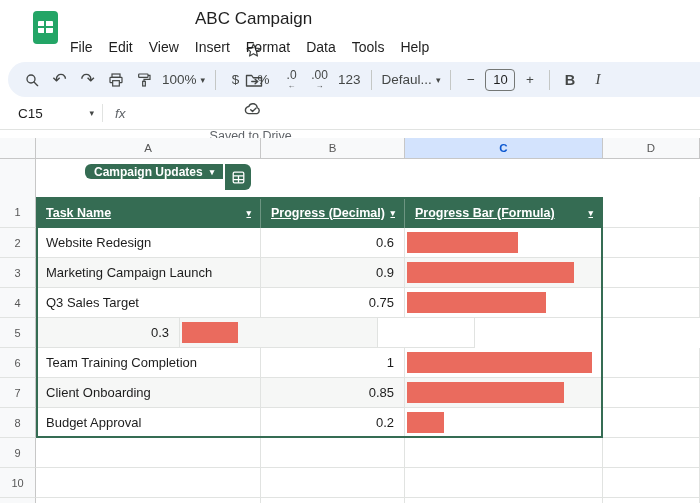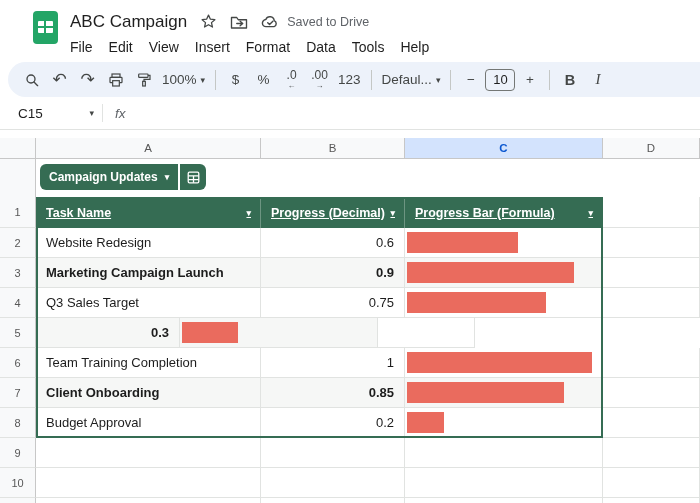--- a/index.html
+++ b/index.html
@@ -16,21 +16,21 @@
   html,body{width:700px;height:503px;overflow:hidden;background:#fff;
     font-family:"Liberation Sans", sans-serif;color:#1f1f1f;}
 
   
   .titlebar{display:flex;align-items:flex-start;padding:9px 0 0 33px;height:56px;}
   .sheets-icon{width:25px;height:33px;background:var(--sheets-green);border-radius:4px;position:relative;margin-top:2px;}
   .sheets-glyph{position:absolute;left:5px;top:10px;width:15px;height:12px;background:#fff;border-radius:1px;}
   .sheets-glyph::before{content:"";position:absolute;left:0;right:0;top:5px;height:2px;background:var(--sheets-green);}
   .sheets-glyph::after{content:"";position:absolute;top:0;bottom:0;left:6px;width:2px;background:var(--sheets-green);}
   .title-block{margin-left:12px;}
-  .title-row{display:flex;align-items:center;gap:13px;height:25px;}
+  .title-row{display:flex;align-items:center;gap:13px;height:25px;flex-direction:column;}
   .doc-title{font-size:17px;}
   .ticon{display:flex;align-items:center;color:#444746;}
   .saved{font-size:12.5px;color:#5f6368;margin-left:-6px;}
   .menubar{display:flex;margin-top:3px;margin-left:-8px;font-size:14px;}
   .menu-item{padding:2px 8px;border-radius:4px;cursor:default;}
 
   
   .toolbar{margin:6px 0 0 8px;height:35px;width:calc(100% - 8px);background:#edf2fa;
     border-radius:18px 0 0 18px;display:flex;align-items:center;padding:0 4px 0 10px;gap:1px;}
   .tbtn{height:26px;min-width:27px;display:flex;align-items:center;justify-content:center;
@@ -64,39 +64,39 @@
   .gridbody{display:flex;}
   .rowhdrs{width:36px;}
   .rowhdr{border-right:1px solid var(--hdr-border);border-bottom:1px solid var(--gridline);background:#f8f9fa;
     display:flex;align-items:center;justify-content:center;font-size:11px;color:#575757;height:30px;}
   .rowhdr.bandcell{height:38px;border-bottom:none;}
   .rowhdr.r1{height:31px;}
 
   .cellsarea{position:relative;width:664px;}
   .band{height:38px;background:#fff;position:relative;}
   .chip{position:absolute;left:4px;top:5px;display:flex;gap:2px;}
-  .chip-main{background:var(--green);color:#fff;font-size:12px;font-weight:700;height:26px;
-    display:flex;align-items:center;gap:7px;padding:0 9px;border-radius:6px 0 0 6px;}
+  .chip-main{background:var(--green);color:#fff;font-size:12px;font-weight:700;height:15px;
+    display:flex;align-items:center;gap:7px;padding:0 9px;border-radius:6px 0 0 6px;margin-left:45px;}
   .chip-main .caret{color:#fff;}
   .chip-icon{width:26px;height:26px;background:var(--green);border-radius:0 6px 6px 0;
     display:flex;align-items:center;justify-content:center;}
 
   .trow{display:flex;height:30px;}
   .trow .c{border-right:1px solid var(--gridline);border-bottom:1px solid var(--gridline);
     display:flex;align-items:center;font-size:13px;color:#1d1d1d;background:#fff;}
   .thead{height:31px;}
   .thead .hc{background:var(--green);color:#fff;font-weight:700;font-size:12.5px;
     border-right:1px solid rgba(255,255,255,.28);border-bottom:none;
     display:flex;align-items:center;justify-content:space-between;padding:0 9px 0 10px;text-decoration:underline;}
   .thead .hc .caret{color:#fff;}
   .taskcell{padding-left:10px;}
   .numcell{justify-content:flex-end;padding-right:10px;}
   .barcell{padding-left:2px;}
   .bar{height:21px;background:var(--bar);}
-  .alt .c:not(.wD){background:var(--band-alt);font-weight:bold;}
+  .alt .c:not(.wD){background:var(--band-alt);}
   .toutline{position:absolute;left:0;top:38px;width:567px;height:241px;
     border:2px solid var(--green);pointer-events:none;}
 </style>
 </head>
 <body>
 
 <div class="titlebar">
   <div class="sheets-icon">
     <div class="sheets-glyph"></div>
   </div>

